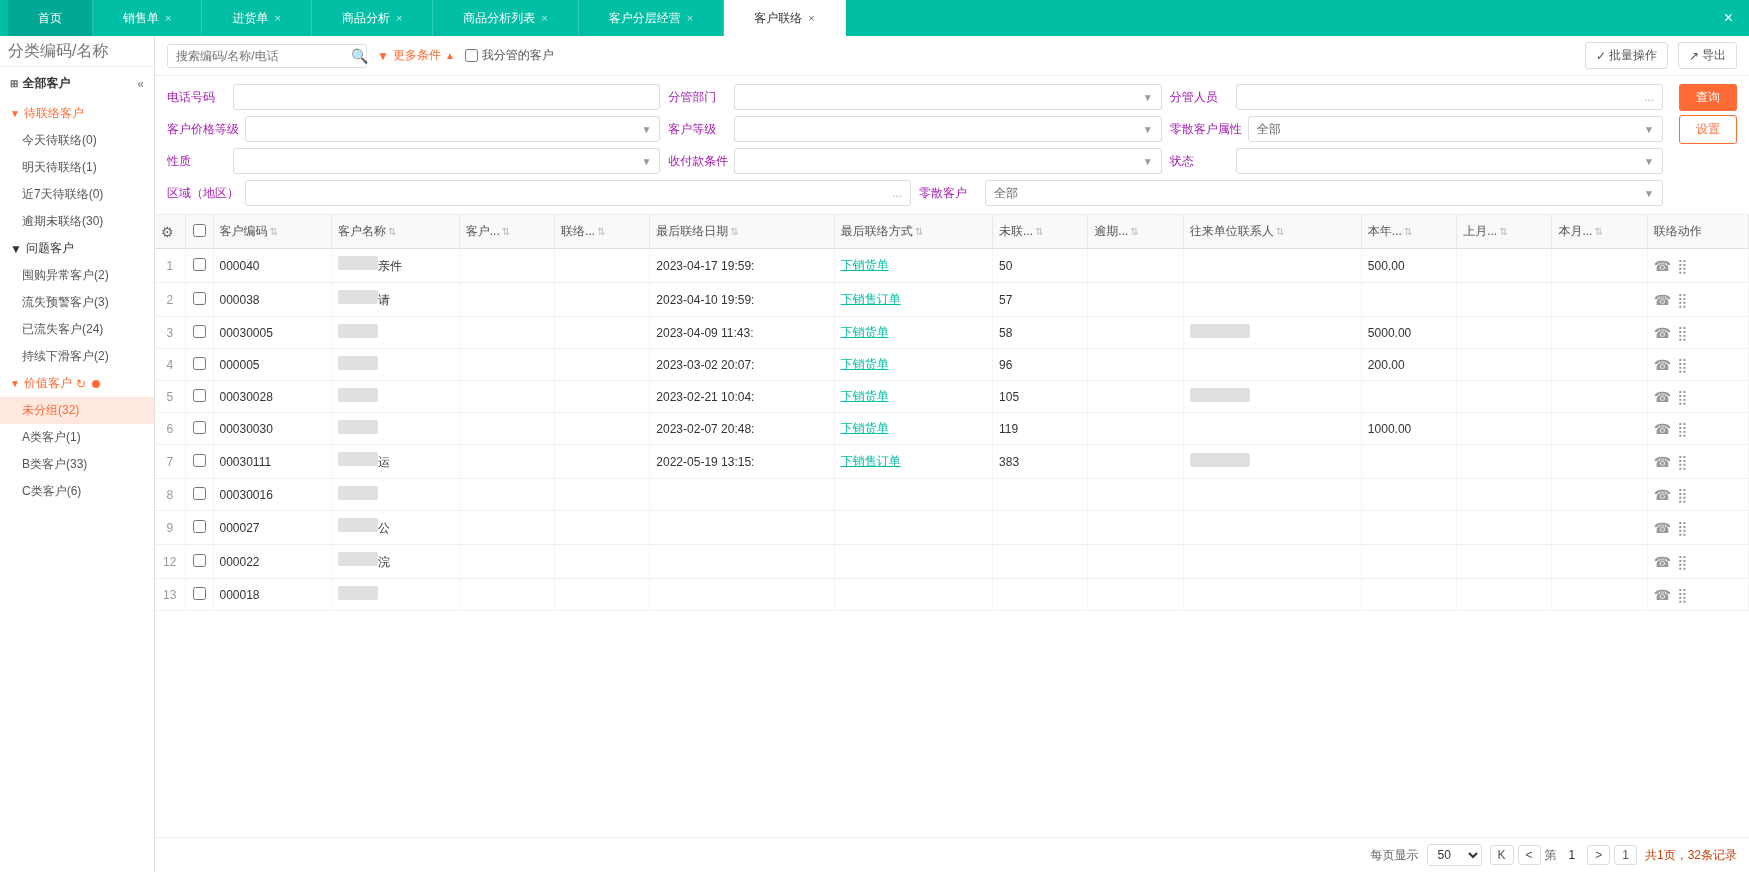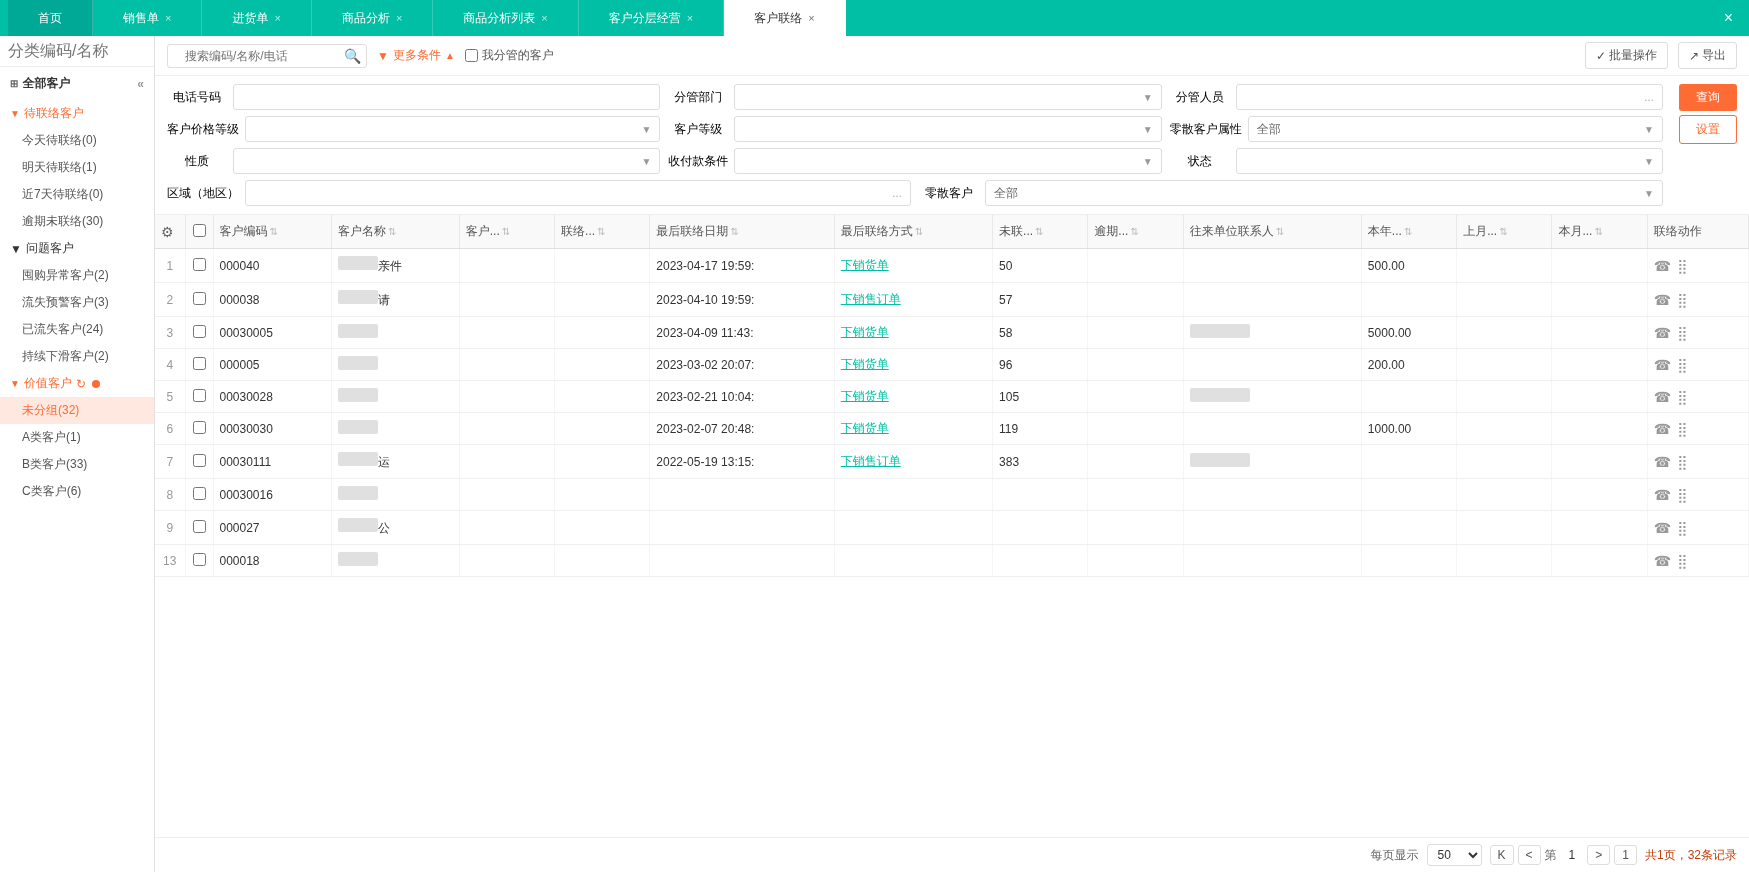--- a/index.html
+++ b/index.html
@@ -69,21 +69,21 @@
     
     .content-area { flex: 1; display: flex; flex-direction: column; overflow: hidden; }
 
     
     .filter-bar {
       display: flex; align-items: center; padding: 6px 12px; background: #fff;
       border-bottom: 1px solid #eee; gap: 10px;
     }
     .filter-search-box {
       display: flex; align-items: center; border: 1px solid #ddd; border-radius: 3px;
-      padding: 3px 17px; gap: 4px; width: 200px;
+      padding: 3px 8px; gap: 20px; width: 200px;
     }
     .filter-search-box input { border: none; outline: none; font-size: 12px; flex: 1; color: #666; }
     .filter-more { display: flex; align-items: center; gap: 4px; color: #ff6b35; cursor: pointer; }
     .filter-check { display: flex; align-items: center; gap: 4px; color: #555; cursor: pointer; }
     .filter-check input { cursor: pointer; }
     .filter-spacer { flex: 1; }
     .btn-batch { 
       border: 1px solid #ddd; background: #fff; padding: 4px 10px; 
       border-radius: 3px; cursor: pointer; color: #555; display: flex; align-items: center; gap: 3px;
     }
@@ -96,21 +96,21 @@
     .advanced-filter {
       background: #fff; border-bottom: 1px solid #eee; padding: 8px 12px;
     }
     .filter-row {
       display: flex; align-items: center; gap: 8px; margin-bottom: 6px;
     }
     .filter-row:last-child { margin-bottom: 0; }
     .filter-field {
       display: flex; align-items: center; flex: 1; gap: 6px;
     }
-    .filter-label { color: #000000; white-space: nowrap; min-width: 60px; text-align: center; }
+    .filter-label { color: #a21caf; white-space: nowrap; min-width: 60px; text-align: left; }
     .filter-input {
       flex: 1; border: 1px solid #ddd; border-radius: 3px; padding: 3px 8px;
       display: flex; align-items: center; justify-content: space-between; cursor: pointer;
       color: #666; min-height: 26px;
     }
     .filter-input .arrow { color: #999; font-size: 10px; }
     .btn-query {
       background: #ff6b35; color: #fff; border: none; padding: 5px 16px;
       border-radius: 3px; cursor: pointer; font-size: 12px;
     }
@@ -619,20 +619,42 @@
     <td></td>
     <td></td>
     <td>
       <div class="action-icons">
         <span class="action-icon">☎</span>
         <span class="action-icon">⣿</span>
       </div>
     </td>
   </tr>
             <tr>
+    <td class="row-num">12</td>
+    <td class="checkbox-col"><input type="checkbox" style=""></td>
+    <td>000022</td>
+    <td><span class="blurred blurred-sm"></span><span>浣</span></td>
+    <td></td>
+    <td></td>
+    <td></td>
+    <td></td>
+    <td></td>
+    <td></td>
+    <td></td>
+    <td></td>
+    <td></td>
+    <td></td>
+    <td>
+      <div class="action-icons">
+        <span class="action-icon">☎</span>
+        <span class="action-icon">⣿</span>
+      </div>
+    </td>
+  </tr>
+            <tr>
     <td class="row-num">13</td>
     <td class="checkbox-col"><input type="checkbox" style=""></td>
     <td>000018</td>
     <td><span class="blurred blurred-sm"></span></td>
     <td></td>
     <td></td>
     <td></td>
     <td></td>
     <td></td>
     <td></td>

